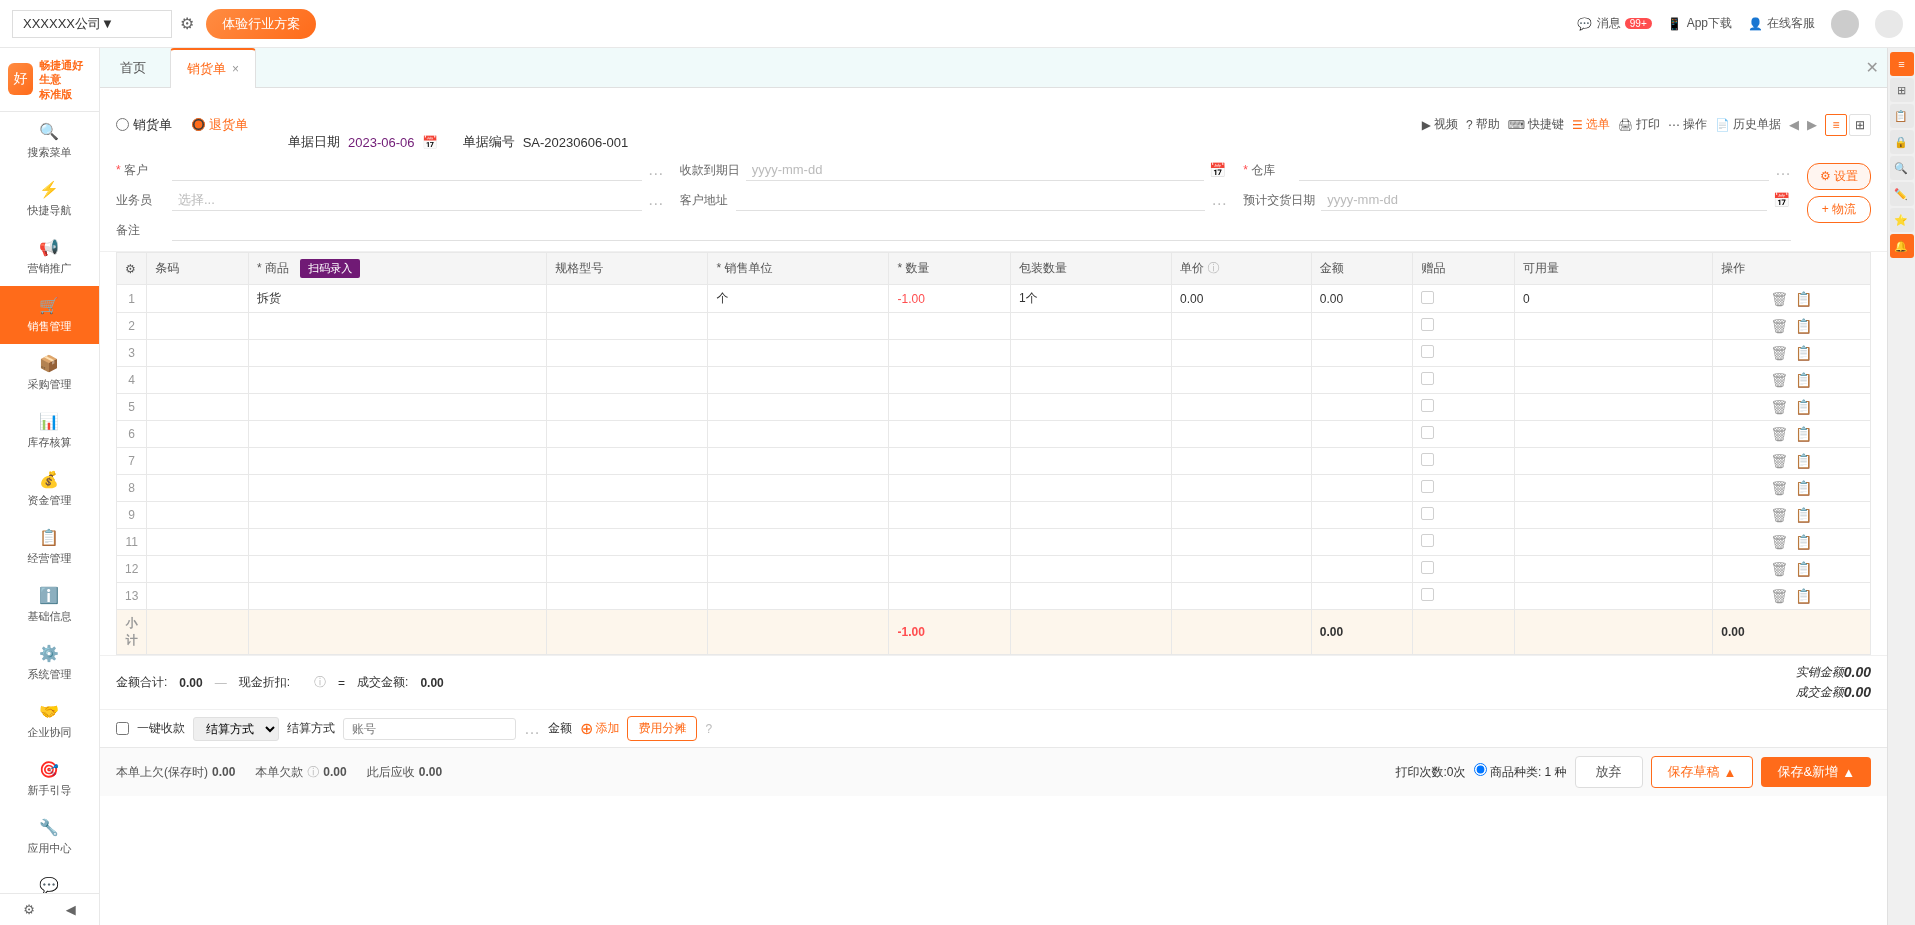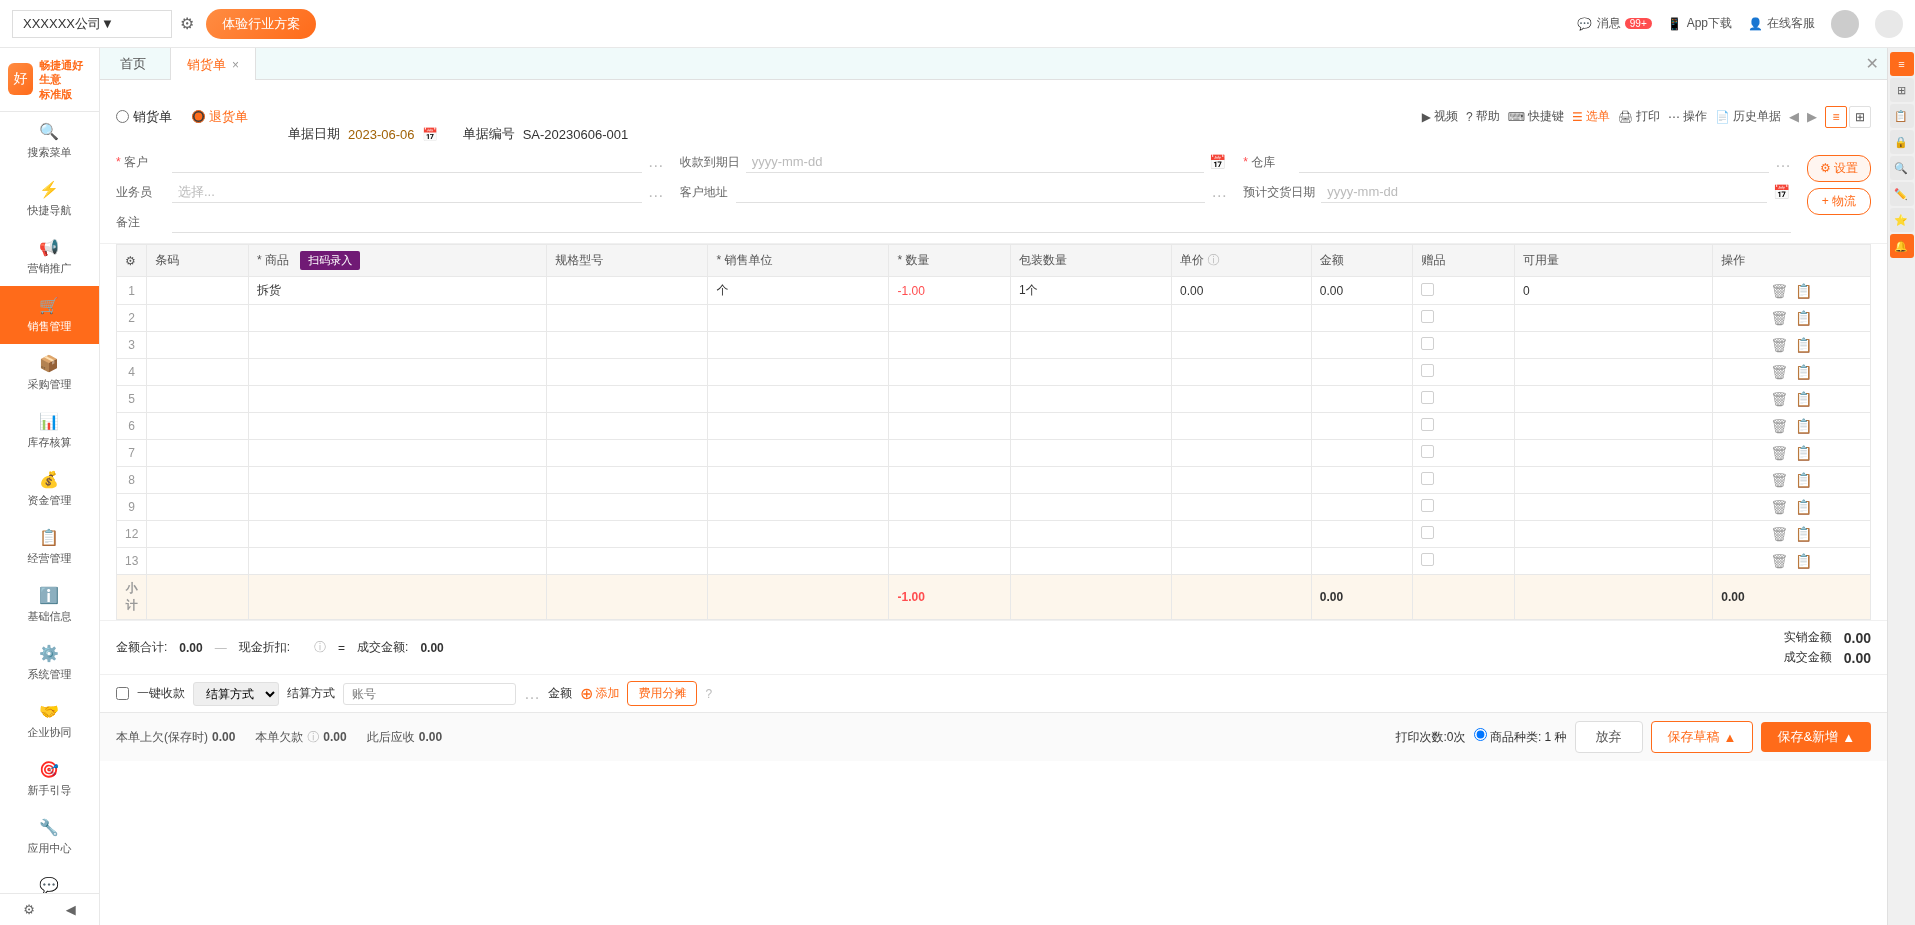--- a/index.html
+++ b/index.html
@@ -4,21 +4,21 @@
   <style>
     * { box-sizing: border-box; margin: 0; padding: 0; }
     body { font-family: 'Microsoft YaHei', Arial, sans-serif; font-size: 13px; background: #f5f5f5; color: #333; overflow: hidden; height: 925px; }
 
     
     .app-container { display: flex; flex-direction: column; height: 925px; }
     .top-bar { display: flex; align-items: center; background: #fff; height: 48px; padding: 0 12px; border-bottom: 1px solid #e8e8e8; flex-shrink: 0; }
     .main-area { display: flex; flex: 1; overflow: hidden; }
     .sidebar { width: 100px; background: #fff; border-right: 1px solid #e8e8e8; display: flex; flex-direction: column; flex-shrink: 0; }
     .content-area { flex: 1; display: flex; flex-direction: column; overflow: hidden; }
-    .tab-bar { background: #f0fafa; height: 32px; display: flex; align-items: center; border-bottom: 1px solid #e0e0e0; flex-shrink: 0; }
+    .tab-bar { background: #f0fafa; height: 40px; display: flex; align-items: center; border-bottom: 1px solid #e0e0e0; flex-shrink: 0; }
     .main-content { flex: 1; overflow: auto; background: #fff; }
 
     
     .company-selector { display: flex; align-items: center; border: 1px solid #ddd; border-radius: 0; padding: 4px 10px; cursor: pointer; min-width: 160px; background: #fff; }
     .top-bar-gear { margin-left: 8px; color: #666; cursor: pointer; font-size: 16px; }
     .trial-btn { margin-left: 12px; background: linear-gradient(135deg, #ff8c42, #ff6b1a); color: #fff; border: none; border-radius: 20px; padding: 6px 16px; cursor: pointer; font-size: 13px; }
     .top-bar-right { margin-left: auto; display: flex; align-items: center; gap: 16px; }
     .top-bar-icon-btn { display: flex; align-items: center; gap: 4px; cursor: pointer; color: #555; font-size: 12px; }
     .badge { background: #ff4d4f; color: #fff; border-radius: 10px; padding: 0 5px; font-size: 10px; min-width: 18px; text-align: center; }
     .avatar { width: 28px; height: 28px; border-radius: 50%; background: #ccc; }
@@ -41,21 +41,21 @@
     .tab-item { padding: 0 16px; height: 40px; display: flex; align-items: center; background: #fff; border-radius: 4px 4px 0 0; border: 1px solid #e0e0e0; border-bottom: none; margin-left: 4px; cursor: pointer; font-size: 13px; gap: 6px; }
     .tab-item.active { color: #ff6b1a; border-top: 2px solid #ff6b1a; }
     .tab-close { color: #999; font-size: 12px; cursor: pointer; }
 
     
     .form-section { padding: 10px 16px; border-bottom: 1px solid #f0f0f0; }
     .radio-row { display: flex; align-items: center; gap: 20px; margin-bottom: 8px; }
     .radio-label { display: flex; align-items: center; gap: 4px; cursor: pointer; font-size: 13px; }
     .radio-label input { accent-color: #ff6b1a; }
     .doc-info { display: flex; align-items: center; gap: 8px; font-size: 13px; margin-left: 20px; margin-top: 35px; }
-    .doc-date { color: #a16207; }
+    .doc-date { color: #701a75; }
     .doc-num { color: #333; }
     .form-toolbar { margin-left: auto; display: flex; align-items: center; gap: 8px; }
     .toolbar-btn { display: flex; align-items: center; gap: 3px; color: #555; font-size: 12px; cursor: pointer; }
     .toolbar-btn.active { color: #ff6b1a; }
     .field-row { display: flex; align-items: center; gap: 6px; }
     .field-label { color: #666; font-size: 12px; min-width: 50px; }
     .field-label.required::before { content: '* '; color: #ff4d4f; }
     .field-input { flex: 1; border: none; border-bottom: 1px solid #e0e0e0; padding: 3px 6px; font-size: 13px; outline: none; min-width: 0; background: transparent; }
     .field-input::placeholder { color: #bbb; }
     .field-dots { color: #bbb; font-size: 16px; cursor: pointer; }
@@ -99,21 +99,21 @@
     .view-btn.active { border-color: #ff6b1a; color: #ff6b1a; }
 
     
     .cb { width: 13px; height: 13px; border: 1px solid #d0d0d0; border-radius: 2px; display: inline-block; cursor: pointer; }
 
     
     .minus-icon { color: #bbb; }
 
     
     .bottom-right-summary { margin-left: auto; display: flex; flex-direction: column; align-items: flex-end; font-size: 12px; gap: 3px; }
-    .bottom-right-row { display: flex; align-items: center; gap: 12px; }
+    .bottom-right-row { display: flex; align-items: flex-start; gap: 0; font-style: italic; }
   </style>
 </head>
 <body>
 
 <div class="app-container">
 
   <div class="top-bar">
     <div class="company-selector">
       <span>XXXXXX公司</span>
       <span>▼</span>
@@ -494,20 +494,37 @@
     <td></td>
     <td><span class="cb"></span></td>
     <td></td>
     <td class="col-ops">
       <button class="row-op-btn">🗑</button>
       <button class="row-op-btn">📋</button>
     </td>
   </tr>
                 <tr>
     <td class="col-index">9</td>
+    <td></td>
+    <td></td>
+    <td></td>
+    <td></td>
+    <td></td>
+    <td></td>
+    <td></td>
+    <td></td>
+    <td><span class="cb"></span></td>
+    <td></td>
+    <td class="col-ops">
+      <button class="row-op-btn">🗑</button>
+      <button class="row-op-btn">📋</button>
+    </td>
+  </tr>
+                <tr>
+    <td class="col-index">11</td>
     <td></td>
     <td></td>
     <td></td>
     <td></td>
     <td></td>
     <td></td>
     <td></td>
     <td></td>
     <td><span class="cb"></span></td>
     <td></td>

